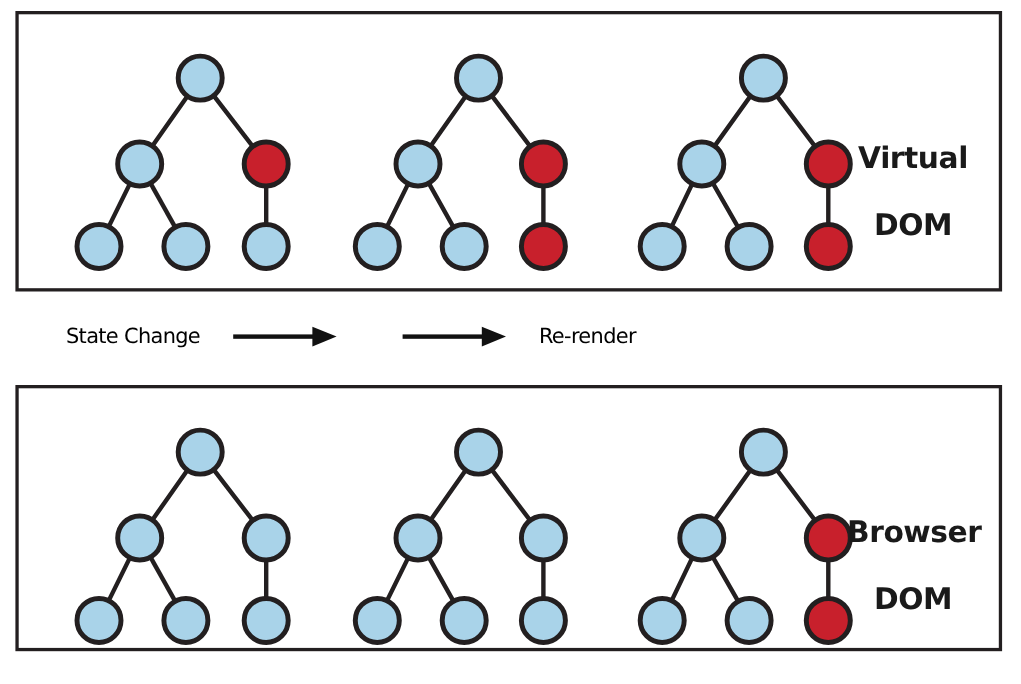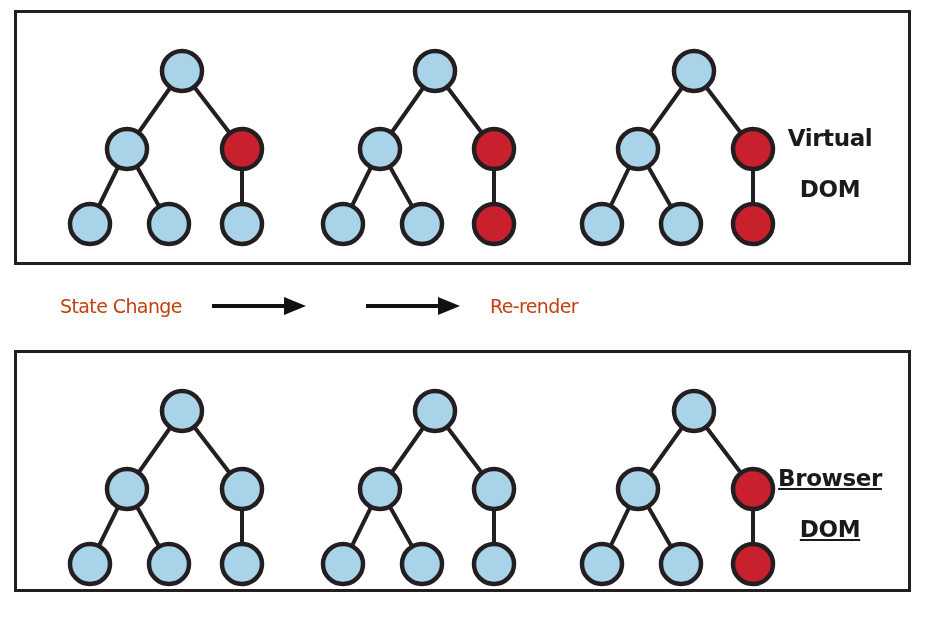--- a/index.html
+++ b/index.html
@@ -49,57 +49,56 @@
     height: 100%;
     display: block;
   }
 
   
   .panel-label {
     position: absolute;
     text-align: center;
     font-family: "DejaVu Sans", sans-serif;
     font-weight: bold;
-    font-size: 23px;
+    font-size: 27px;
     line-height: 1.12;
     letter-spacing: -0.4px;
     color: #1a1a1a;
     white-space: pre-line;
     -webkit-font-smoothing: antialiased;
   }
   #label-virtual {
     left: 770px;
     top: 100px;
     width: 120px;
   }
   #label-browser {
     left: 770px;
     top: 440px;
     width: 120px;
-    text-decoration: underline;
   }
 
   
   #flow {
     position: absolute;
     left: 14px;
     top: 280px;
     width: 897px;
     height: 52px;
     display: flex;
     align-items: center;
     justify-content: flex-start;
     padding-left: 46px;
     box-sizing: border-box;
   }
   .flow-step {
     font-family: "DejaVu Sans", sans-serif;
     font-size: 19px;
     font-weight: 400;
-    color: #c2410c;
+    color: #000000;
     letter-spacing: -0.6px;
     white-space: nowrap;
     -webkit-font-smoothing: antialiased;
   }
   .flow-arrow {
     display: inline-block;
     position: relative;
     width: 94px;
     height: 18px;
     margin: 0 30px;

